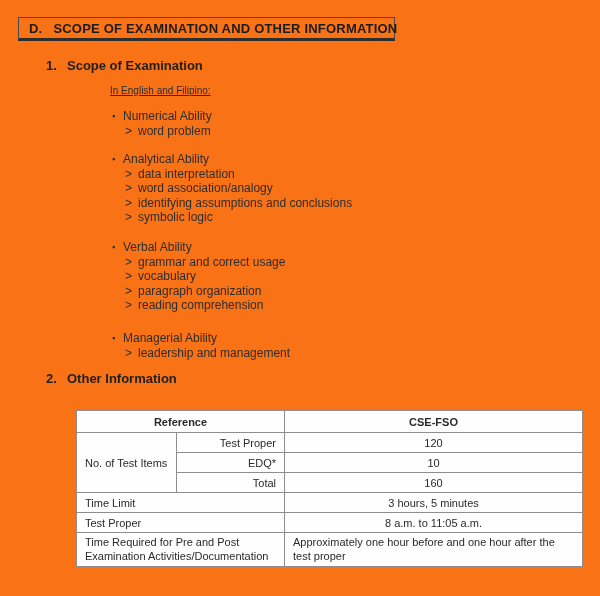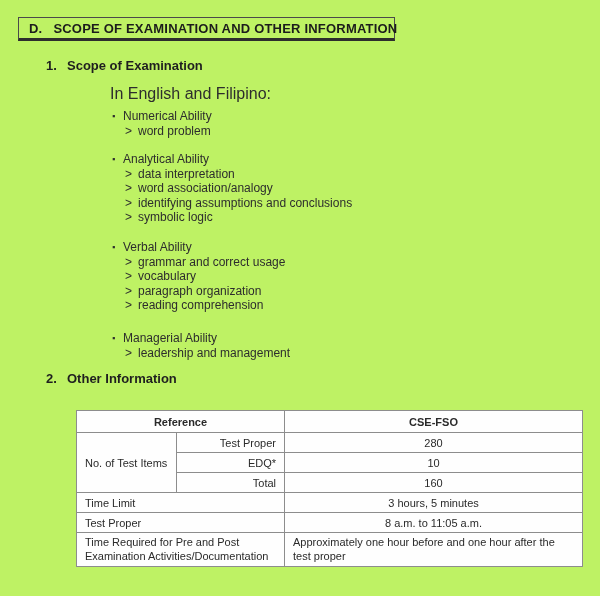--- a/index.html
+++ b/index.html
@@ -6,21 +6,21 @@
   body {
     width: 600px; height: 596px;
     background: #fbfbfa;
     font-family: "Liberation Sans", sans-serif;
     color: #2b2b2b;
   }
   .page {
     position: relative;
     width: 600px; height: 596px;
     overflow: hidden;
-    background: #bef264;
+    background: #f97316;
   }
 
   
   .heading-box {
     position: absolute;
     left: 18px; top: 17px;
     width: 377px;
     box-sizing: border-box;
     border: 1.5px solid #4a4a4a;
     border-bottom: 3.5px solid #2d2d2d;
@@ -41,22 +41,23 @@
     color: #1f1f1f;
     white-space: nowrap;
   }
   .numbered-heading .num { display: inline-block; width: 21px; }
   #scope-heading { left: 46px; top: 58px; }
   #other-info-heading { left: 46px; top: 371px; }
 
   .intro-line {
     position: absolute;
     left: 110px; top: 85px;
-    font-size: 16px;
+    font-size: 10px;
     color: #2d2d2d;
+    text-decoration: underline;
   }
 
   
   .ability-group {
     position: absolute;
     left: 112px;
     font-size: 12px;
     line-height: 14.6px;
     color: #2d2d2d;
   }
@@ -195,21 +196,21 @@
         <col style="width:298px">
       </colgroup>
       <tbody>
           <tr class="hdr-row">
         <td colspan="2">Reference</td>
         <td>CSE-FSO</td>
       </tr>
       <tr>
         <td rowspan="3" class="group-label">No. of Test Items</td>
         <td class="sub-label">Test Proper</td>
-        <td class="cell-value">280</td>
+        <td class="cell-value">120</td>
       </tr>
       <tr>
         <td class="sub-label">EDQ*</td>
         <td class="cell-value">10</td>
       </tr>
       <tr>
         <td class="sub-label">Total</td>
         <td class="cell-value">160</td>
       </tr>
       <tr>

